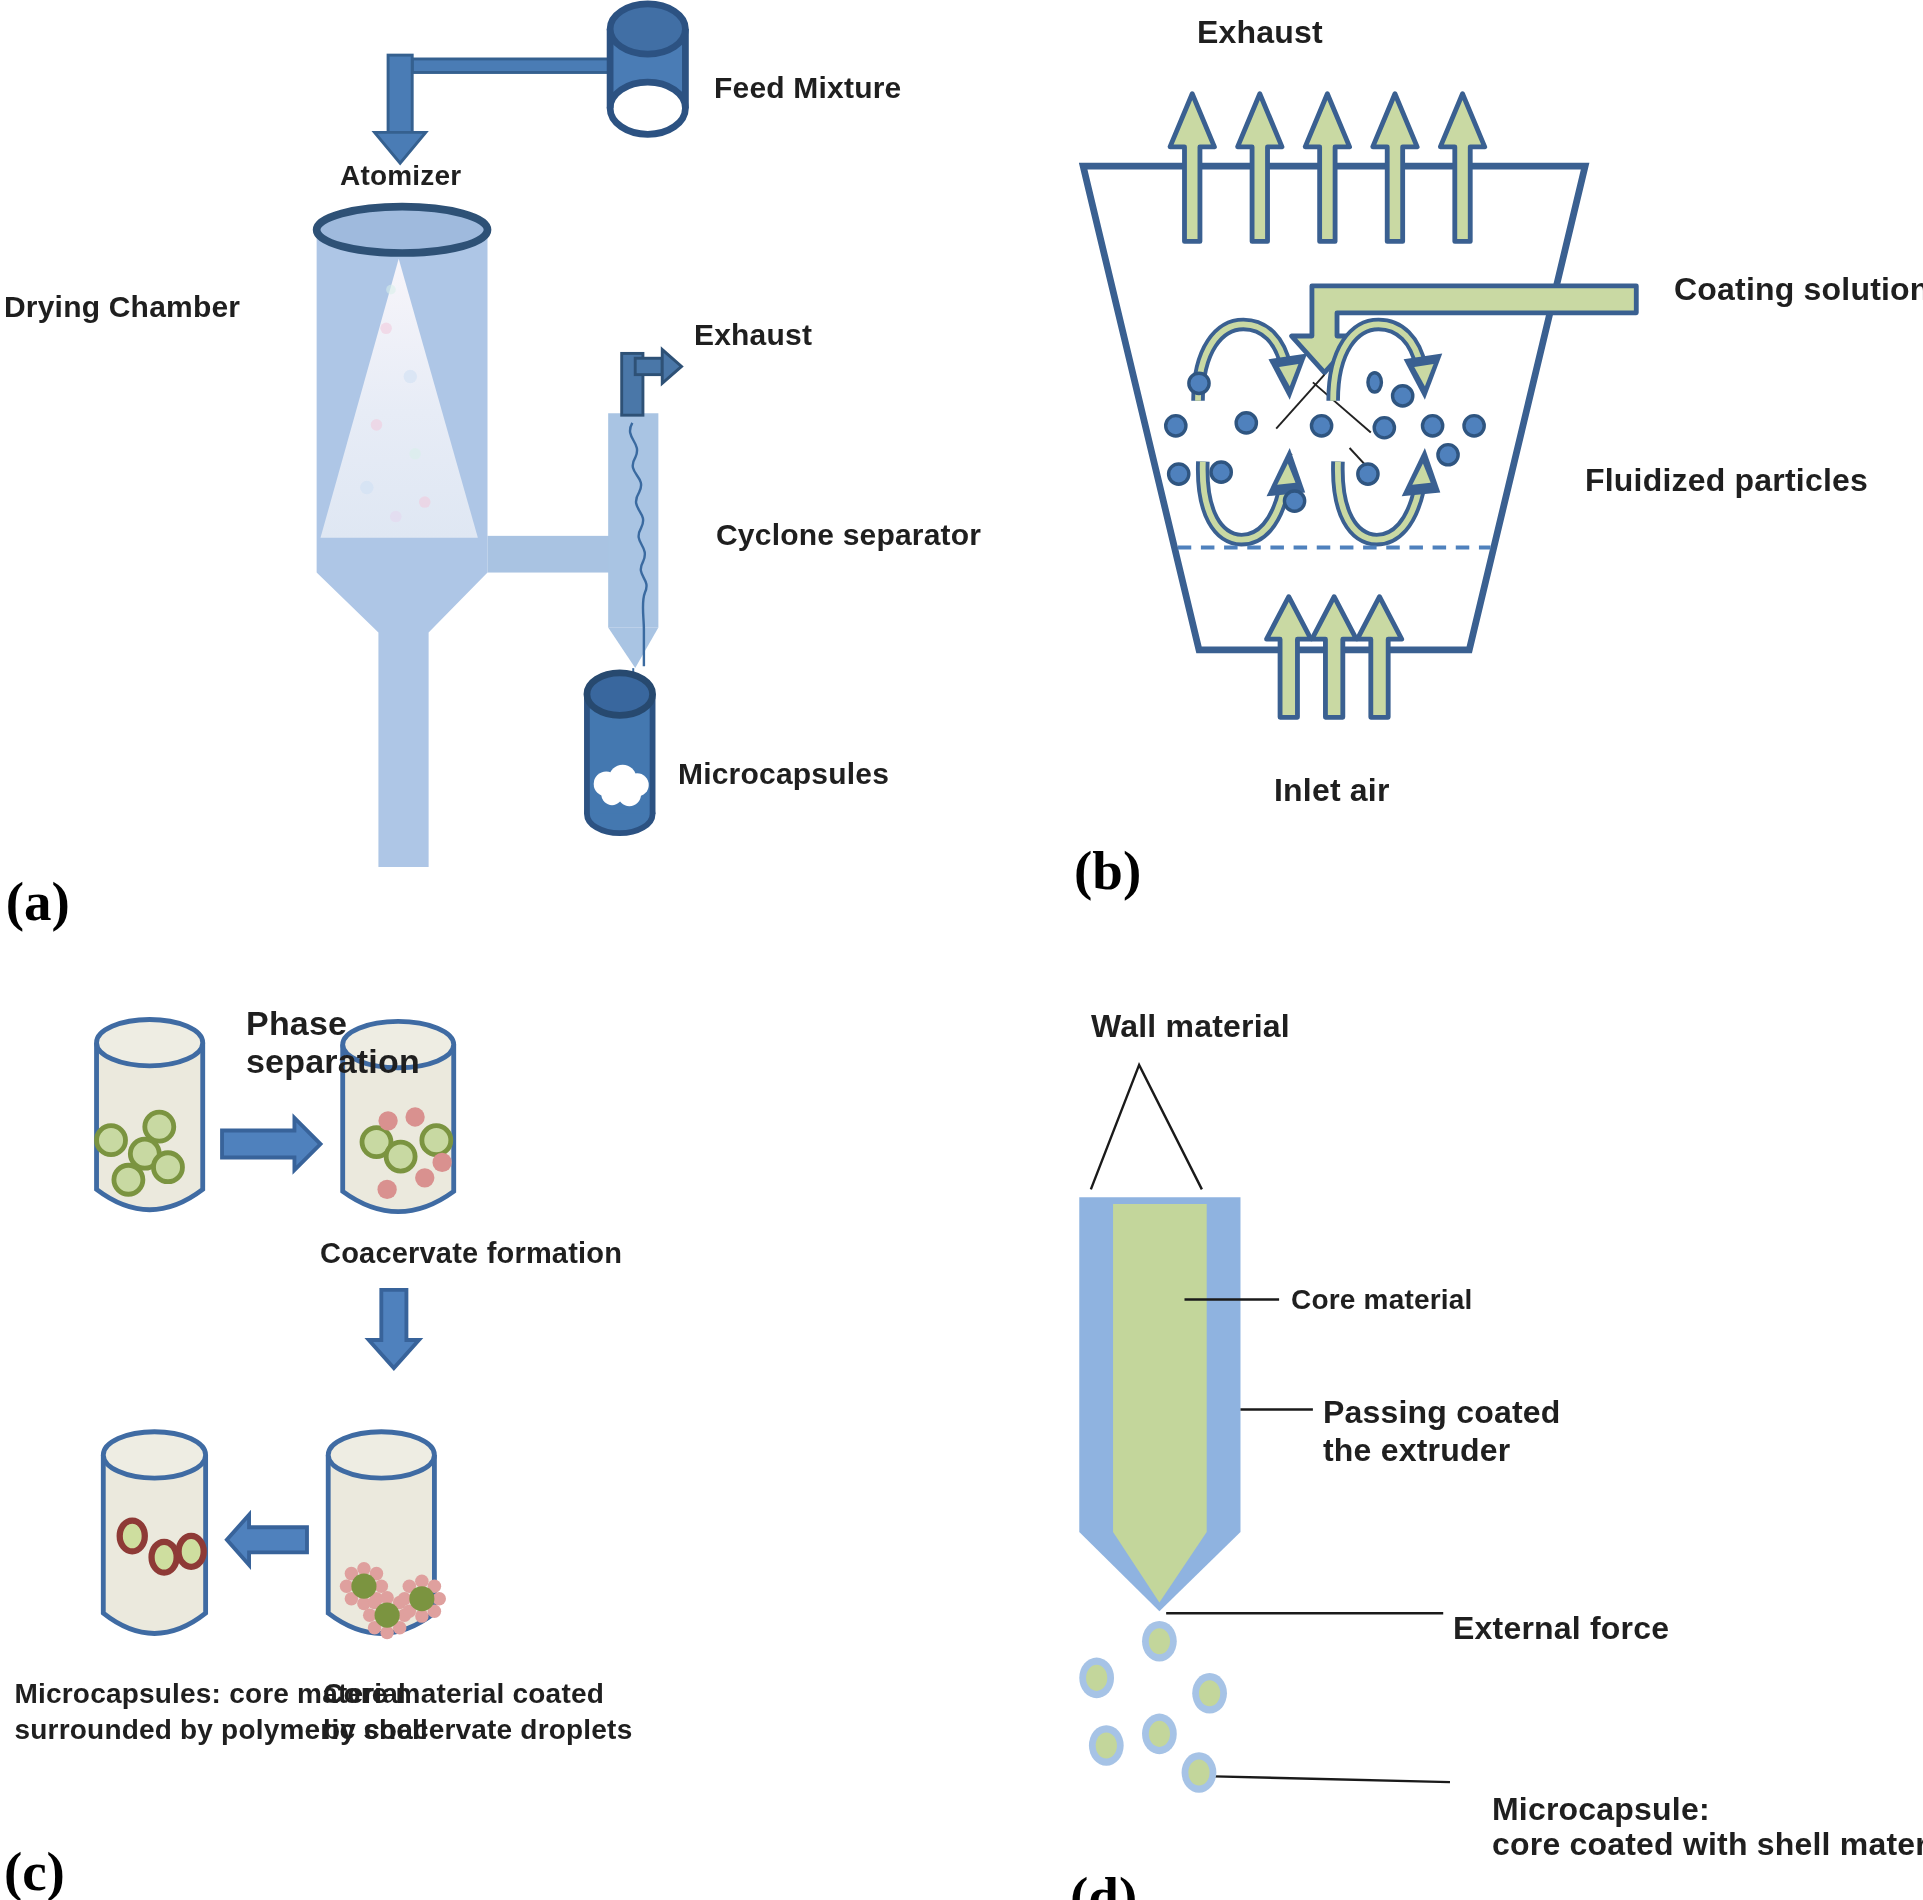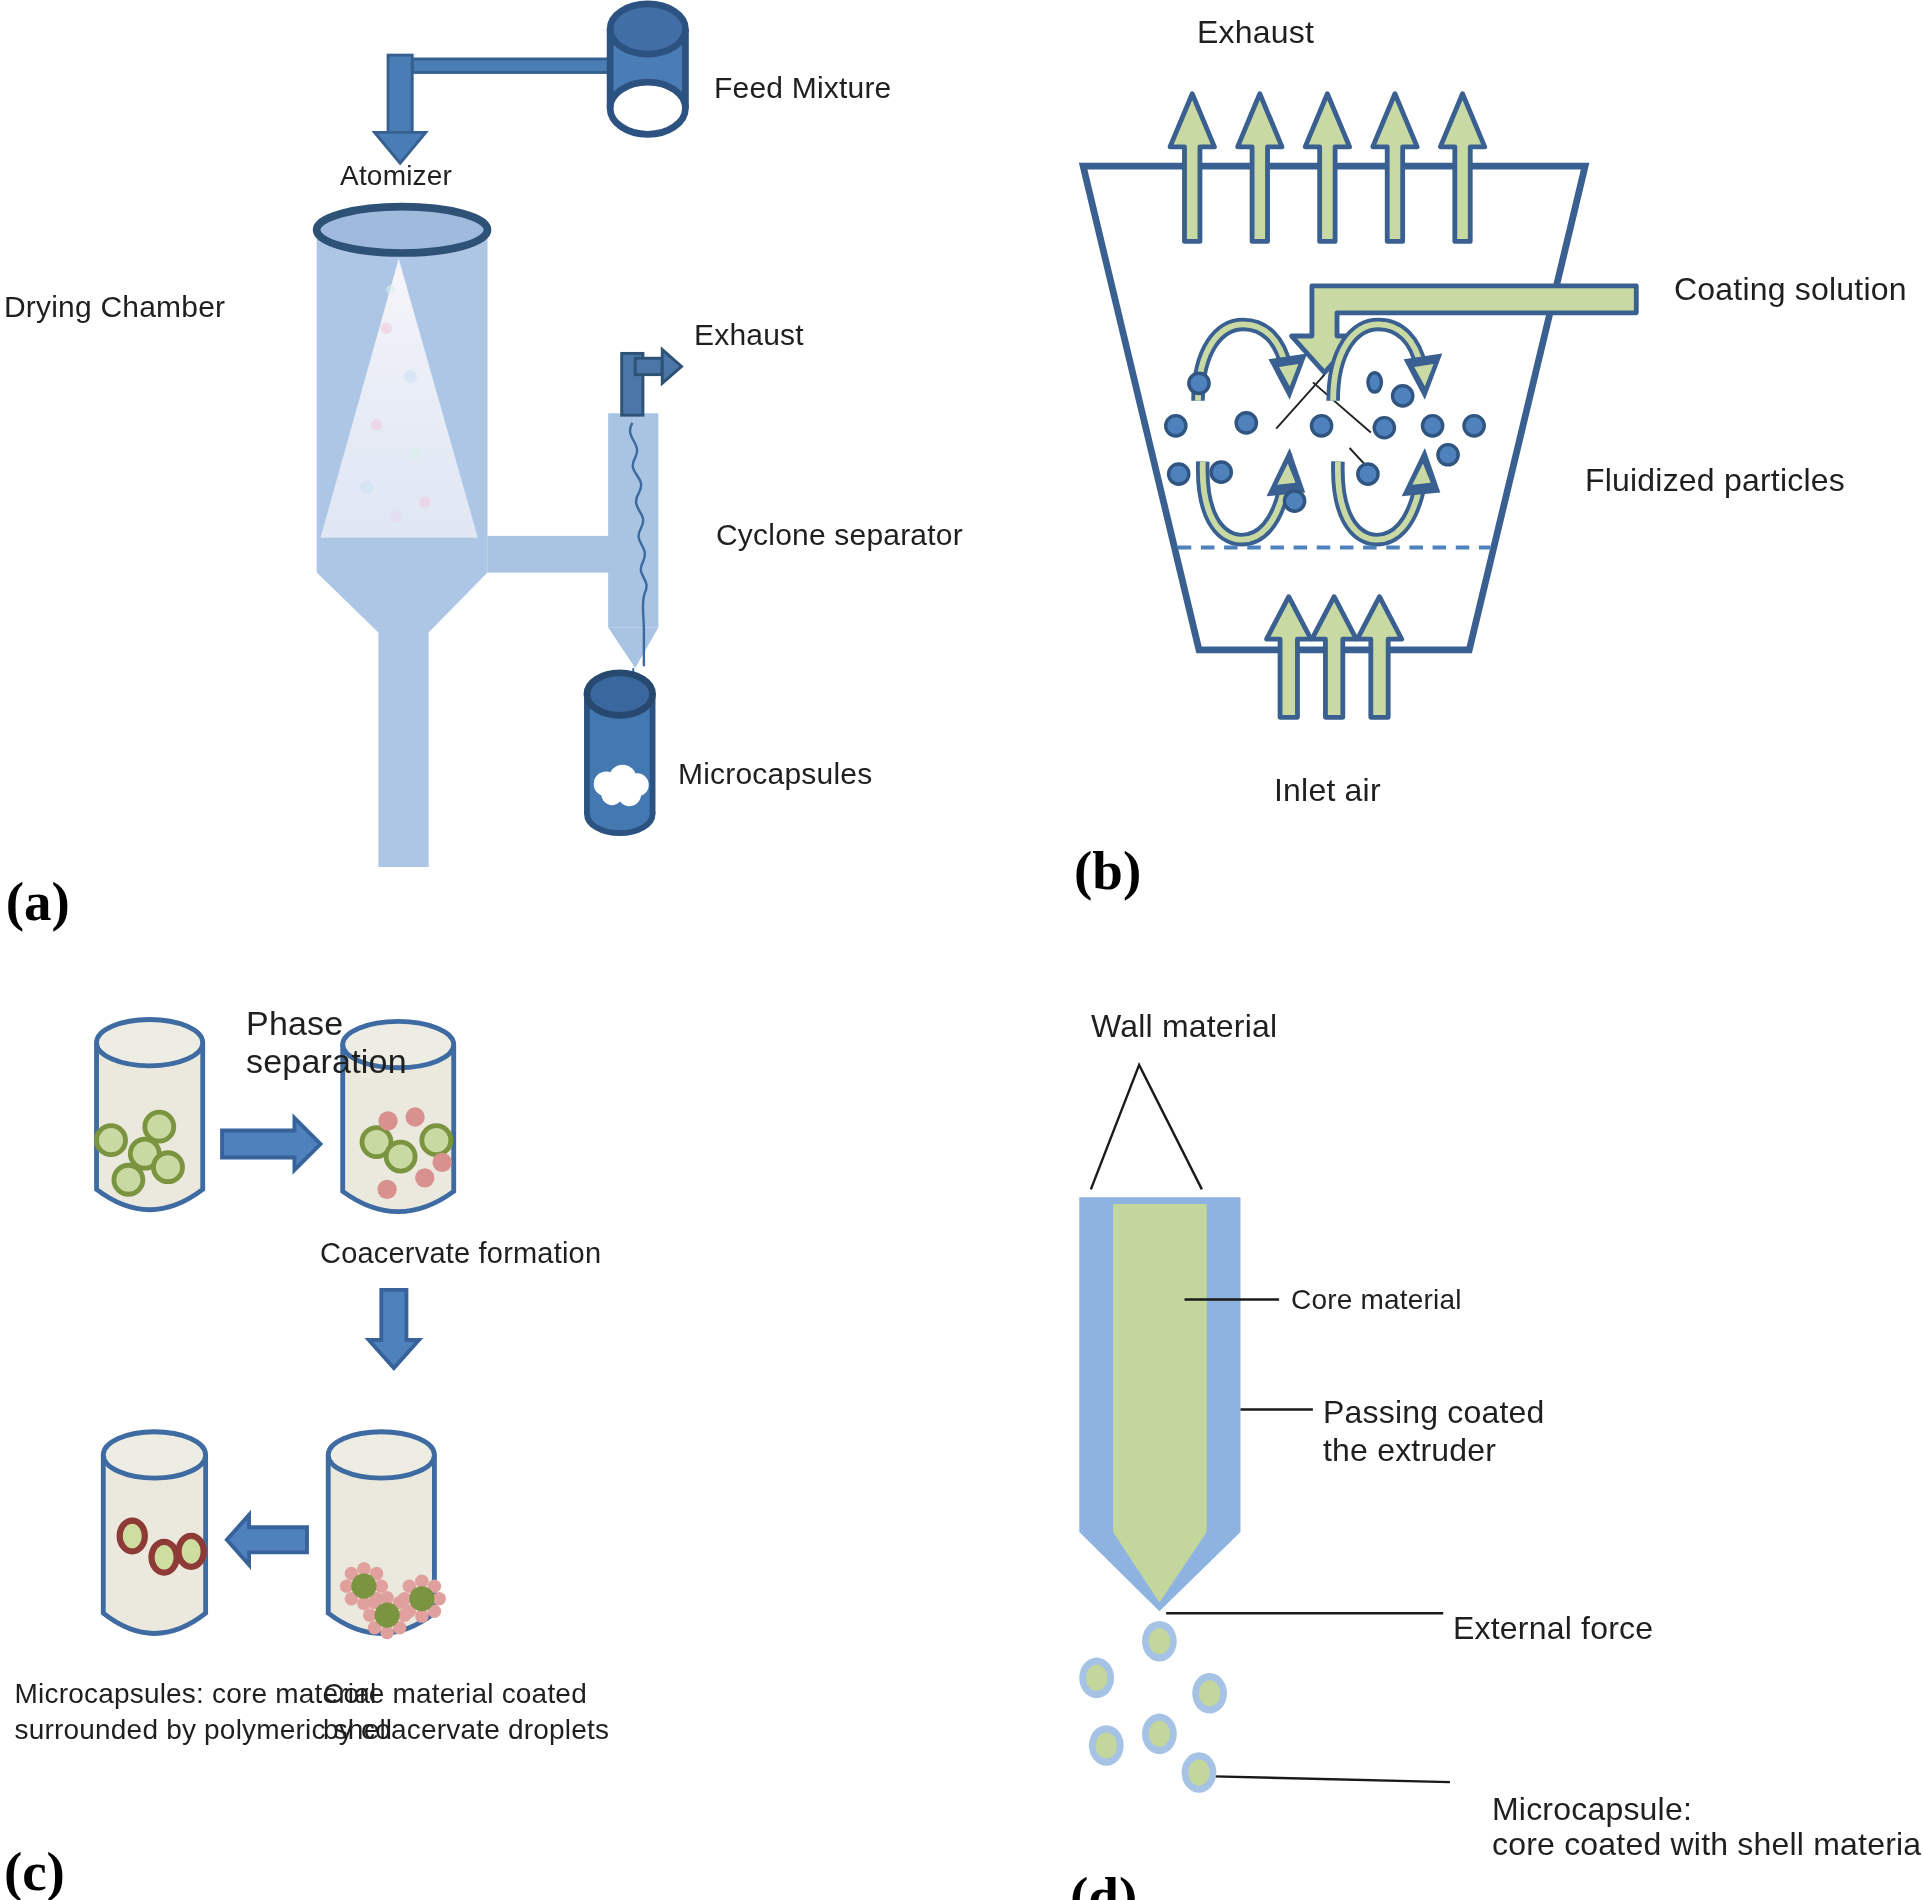--- a/index.html
+++ b/index.html
@@ -2,21 +2,21 @@
 <html><head>
 <meta charset="utf-8">
 <style>
   html,body{margin:0;padding:0;background:#ffffff;}
   .canvas{
     position:relative;width:1923px;height:1900px;background:#ffffff;
     overflow:hidden;font-family:"Liberation Sans",sans-serif;
   }
   .canvas svg{position:absolute;left:0;top:0;}
   .lbl{
-    position:absolute;font-weight:normal;color:#1f1f1f;
+    position:absolute;font-weight:bold;color:#1f1f1f;
     white-space:pre-line;line-height:1.13;letter-spacing:0.2px;
   }
   .cap{
     position:absolute;font-family:"Liberation Serif",serif;
     font-weight:bold;color:#000;font-size:55px;line-height:1;
   }
 </style>
 </head>
 <body>
 

